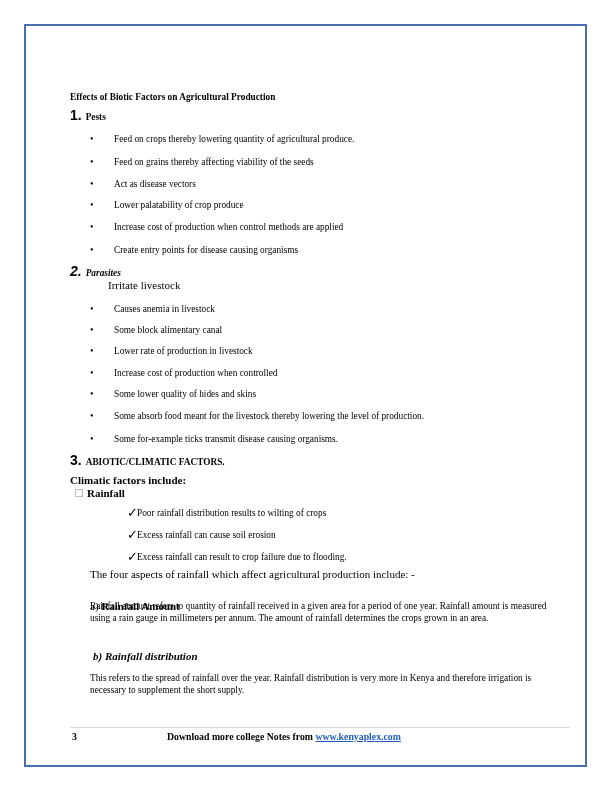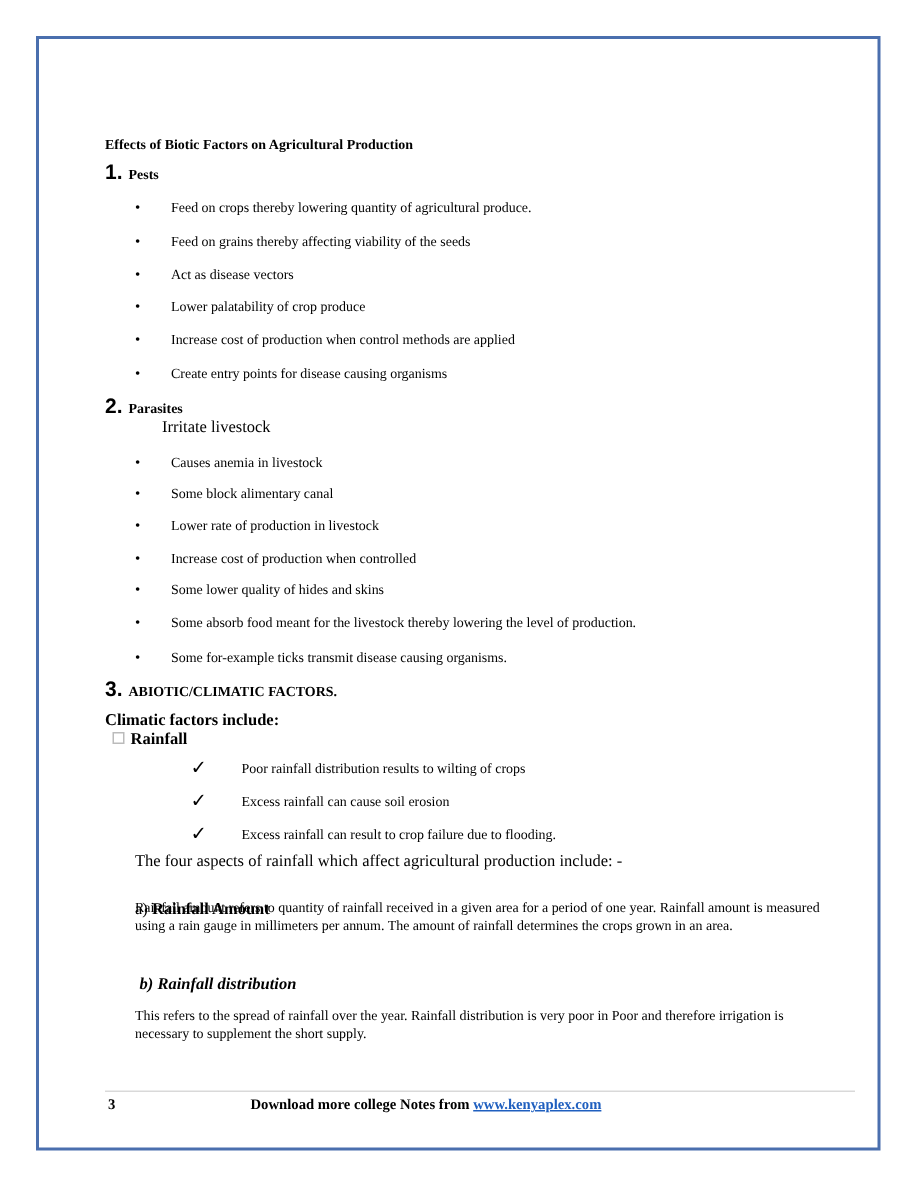--- a/index.html
+++ b/index.html
@@ -11,21 +11,21 @@
   .h-title { left: 70px; top: 92px; font-size: 9.3px; font-weight: bold; }
   .num { font-family: "Liberation Sans", sans-serif; font-weight: bold; font-size: 14px; }
   .sec-label { font-size: 9.3px; font-weight: bold; }
   .sec { left: 70px; }
   .bullet { position: absolute; font-size: 9.3px; }
   .bullet .dot { position: absolute; left: 0; top: -1px; font-size: 10px; }
   .bullet .txt { position: absolute; left: 24px; white-space: nowrap; }
   .t { font-size: 11px; text-align: right; }
   .b { font-weight: bold; }
   .check .mark { position: absolute; left: 0; top: -3px; font-size: 13px; font-family: "DejaVu Sans", sans-serif; }
-  .check .txt { position: absolute; left: 34px; white-space: nowrap; text-align: right; }
+  .check .txt { position: absolute; left: 10px; white-space: nowrap; text-align: right; }
   .para { position: absolute; left: 90px; width: 470px; font-size: 9.3px; line-height: 12.2px; white-space: normal; }
   .box { display: inline-block; width: 6px; height: 6px; border: 0.8px solid #bbb; margin-right: 4px; vertical-align: 0px; }
   .footer-rule { position: absolute; left: 70px; top: 727px; width: 500px; height: 1px; background: #d9d9d9; }
   .footer-page { left: 72px; top: 731px; font-size: 9.8px; font-weight: bold; }
   .footer-text { left: 167px; top: 731px; font-size: 9.8px; font-weight: bold; }
   .footer-text a { color: #1f5fbf; text-decoration: underline; text-align: right; }
 </style>
 </head>
 <body>
 
@@ -56,21 +56,21 @@
   </div>
 <div class="bullet" style="left:90px; top:222px;">
     <span class="dot">•</span>
     <span class="txt">Increase cost of production when control methods are applied</span>
   </div>
 <div class="bullet" style="left:90px; top:245px;">
     <span class="dot">•</span>
     <span class="txt">Create entry points for disease causing organisms</span>
   </div>
 
-<div class="abs sec" style="top:262px;">
+<div class="abs sec" style="top:262px;font-style:italic;">
   <span class="num">2.</span>
   <span class="sec-label">Parasites</span>
 </div>
 <div class="abs t" style="left:108px; top:279px;">Irritate livestock</div>
 
 <div class="bullet" style="left:90px; top:304px;">
     <span class="dot">•</span>
     <span class="txt">Causes anemia in livestock</span>
   </div>
 <div class="bullet" style="left:90px; top:325px;">
@@ -125,20 +125,20 @@
 <div class="abs t" style="left:90px; top:584px;margin-top:16px;">
   <span>a)</span>
   <span class="b">Rainfall Amount</span>
 </div>
 <div class="para" style="top:600px;">Rainfall amount refers to quantity of rainfall received in a given area for a period of one year. Rainfall amount is measured using a rain gauge in millimeters per annum. The amount of rainfall determines the crops grown in an area.</div>
 
 <div class="abs t b" style="left:93px; top:650px;font-style:italic;">
   <span>b)</span>
   <span>Rainfall distribution</span>
 </div>
-<div class="para" style="top:672px;">This refers to the spread of rainfall over the year. Rainfall distribution is very poor in Poor and therefore irrigation is necessary to supplement the short supply.</div>
+<div class="para" style="top:672px;">This refers to the spread of rainfall over the year. Rainfall distribution is very more in Kenya and therefore irrigation is necessary to supplement the short supply.</div>
 
 <div class="footer-rule"></div>
 <div class="abs footer-page">3</div>
 <div class="abs footer-text">
   <span>Download more college Notes from</span>
   <a href="#">www.kenyaplex.com</a>
 </div>
 
 </body></html>

